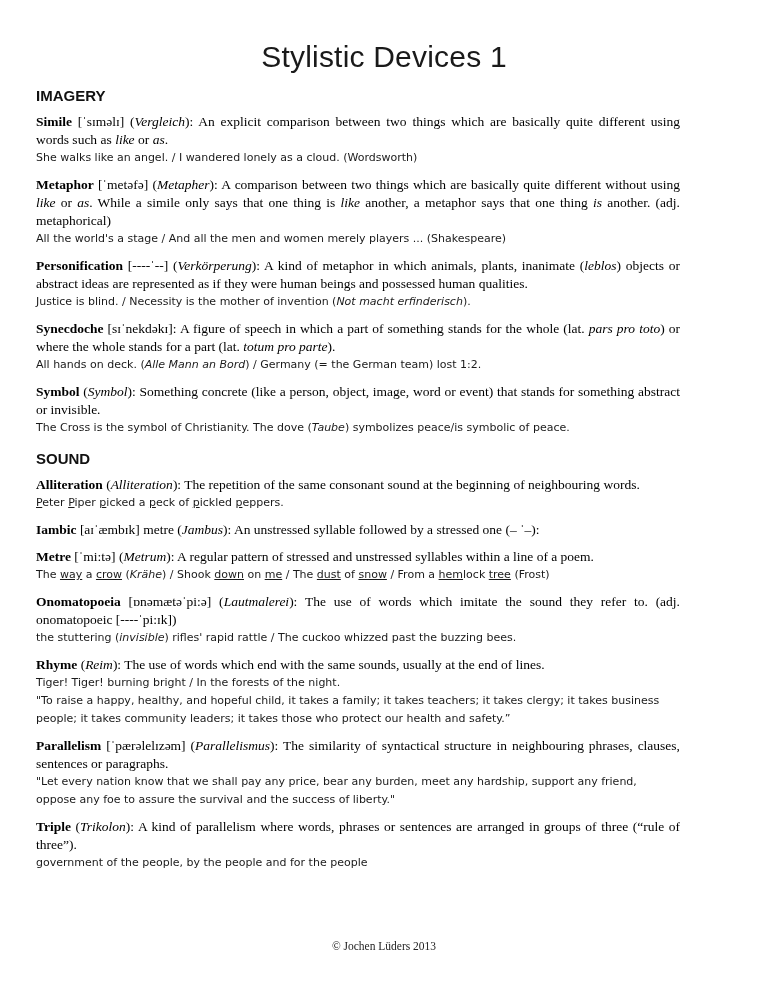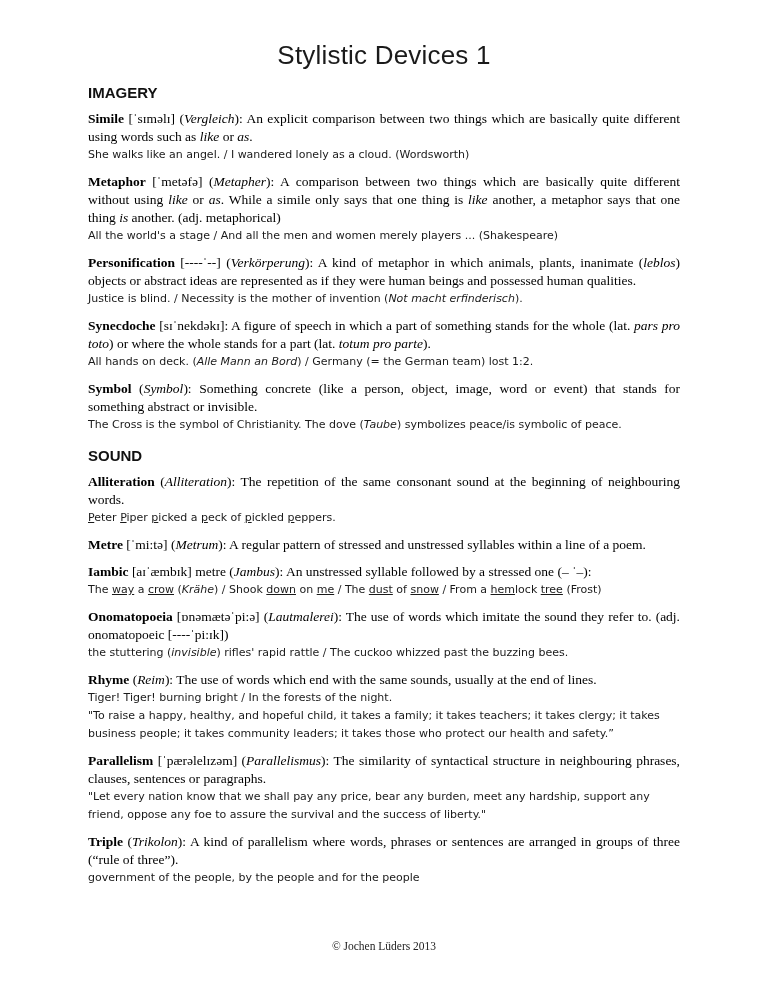--- a/index.html
+++ b/index.html
@@ -14,26 +14,26 @@
     background: #ffffff;
     color: #000000;
     overflow: hidden;
     font-family: "Liberation Serif", serif;
   }
   .title {
     margin: 40px 0 4px 0;
     text-align: center;
     font-family: "Liberation Sans", sans-serif;
     font-weight: normal;
-    font-size: 26px;
+    font-size: 30px;
     letter-spacing: 0.2px;
     color: #1a1a1a;
   }
   .content {
-    margin: 0 88px 0 88px; 
+    margin: 0 88px 0 36px; 
   }
   .section-heading {
     font-family: "Liberation Sans", sans-serif;
     font-weight: bold;
     font-size: 15px;
     margin: 13px 0 1px 0;
     color: #111111;
   }
   .def {
     font-family: "Liberation Serif", serif;
@@ -78,22 +78,22 @@
       <p class="ex"><span>All the world's a stage / And all the men and women merely players ... (Shakespeare)</span></p>
       <p class="def"><span class="s-b">Personification</span><span> [----ˈ--] (</span><span class="s-i">Verkörperung</span><span>): A kind of metaphor in which animals, plants, inanimate (</span><span class="s-i">leblos</span><span>) objects or abstract ideas are represented as if they were human beings and possessed human qualities.</span></p>
       <p class="ex"><span>Justice is blind. / Necessity is the mother of invention (</span><span class="s-i">Not macht erfinderisch</span><span>).</span></p>
       <p class="def"><span class="s-b">Synecdoche</span><span> [sɪˈnekdəkɪ]: A figure of speech in which a part of something stands for the whole (lat. </span><span class="s-i">pars pro toto</span><span>) or where the whole stands for a part (lat. </span><span class="s-i">totum pro parte</span><span>).</span></p>
       <p class="ex"><span>All hands on deck. (</span><span class="s-i">Alle Mann an Bord</span><span>) / Germany (= the German team) lost 1:2.</span></p>
       <p class="def"><span class="s-b">Symbol</span><span> (</span><span class="s-i">Symbol</span><span>): Something concrete (like a person, object, image, word or event) that stands for something abstract or invisible.</span></p>
       <p class="ex"><span>The Cross is the symbol of Christianity. The dove (</span><span class="s-i">Taube</span><span>) symbolizes peace/is symbolic of peace.</span></p>
       <h2 class="section-heading">SOUND</h2>
       <p class="def"><span class="s-b">Alliteration</span><span> (</span><span class="s-i">Alliteration</span><span>): The repetition of the same consonant sound at the beginning of neighbouring words.</span></p>
       <p class="ex"><span class="s-u">P</span><span>eter </span><span class="s-u">P</span><span>iper </span><span class="s-u">p</span><span>icked a </span><span class="s-u">p</span><span>eck of </span><span class="s-u">p</span><span>ickled </span><span class="s-u">p</span><span>eppers.</span></p>
+      <p class="def"><span class="s-b">Iambic</span><span> [aɪˈæmbɪk]  metre (</span><span class="s-i">Jambus</span><span>): An unstressed syllable followed by a stressed one (– ˈ–):</span></p>
       <p class="def"><span class="s-b">Metre</span><span> [ˈmi:tə] (</span><span class="s-i">Metrum</span><span>): A regular pattern of stressed and unstressed syllables within a line of a poem.</span></p>
-      <p class="def"><span class="s-b">Iambic</span><span> [aɪˈæmbɪk]  metre (</span><span class="s-i">Jambus</span><span>): An unstressed syllable followed by a stressed one (– ˈ–):</span></p>
       <p class="ex"><span>The </span><span class="s-u">way</span><span> a </span><span class="s-u">crow</span><span> (</span><span class="s-i">Krähe</span><span>) / Shook </span><span class="s-u">down</span><span> on </span><span class="s-u">me</span><span> / The </span><span class="s-u">dust</span><span> of </span><span class="s-u">snow</span><span> / From a </span><span class="s-u">hem</span><span>lock </span><span class="s-u">tree</span><span> (Frost)</span></p>
       <p class="def"><span class="s-b">Onomatopoeia</span><span> [ɒnəmætəˈpi:ə] (</span><span class="s-i">Lautmalerei</span><span>): The use of words which imitate the sound they refer to. (adj. onomatopoeic [----ˈpi:ɪk])</span></p>
       <p class="ex"><span>the stuttering (</span><span class="s-i">invisible</span><span>) rifles' rapid rattle / The cuckoo whizzed past the buzzing bees.</span></p>
       <p class="def"><span class="s-b">Rhyme</span><span> (</span><span class="s-i">Reim</span><span>): The use of words which end with the same sounds, usually at the end of lines.</span></p>
       <p class="ex"><span>Tiger! Tiger! burning bright / In the forests of the night.</span></p>
       <p class="ex"><span>"To raise a happy, healthy, and hopeful child, it takes a family; it takes teachers; it takes clergy; it takes business people; it takes community leaders; it takes those who protect our health and safety.”</span></p>
       <p class="def"><span class="s-b">Parallelism</span><span> [ˈpærəlelɪzəm] (</span><span class="s-i">Parallelismus</span><span>): The similarity of syntactical structure in neighbouring phrases, clauses, sentences or paragraphs.</span></p>
       <p class="ex"><span>"Let every nation know that we shall pay any price, bear any burden, meet any hardship, support any friend, oppose any foe to assure the survival and the success of liberty."</span></p>
       <p class="def"><span class="s-b">Triple</span><span> (</span><span class="s-i">Trikolon</span><span>): A kind of parallelism where words, phrases or sentences are arranged in groups of three (“rule of three”).</span></p>
       <p class="ex"><span>government of the people, by the people and for the people</span></p>

